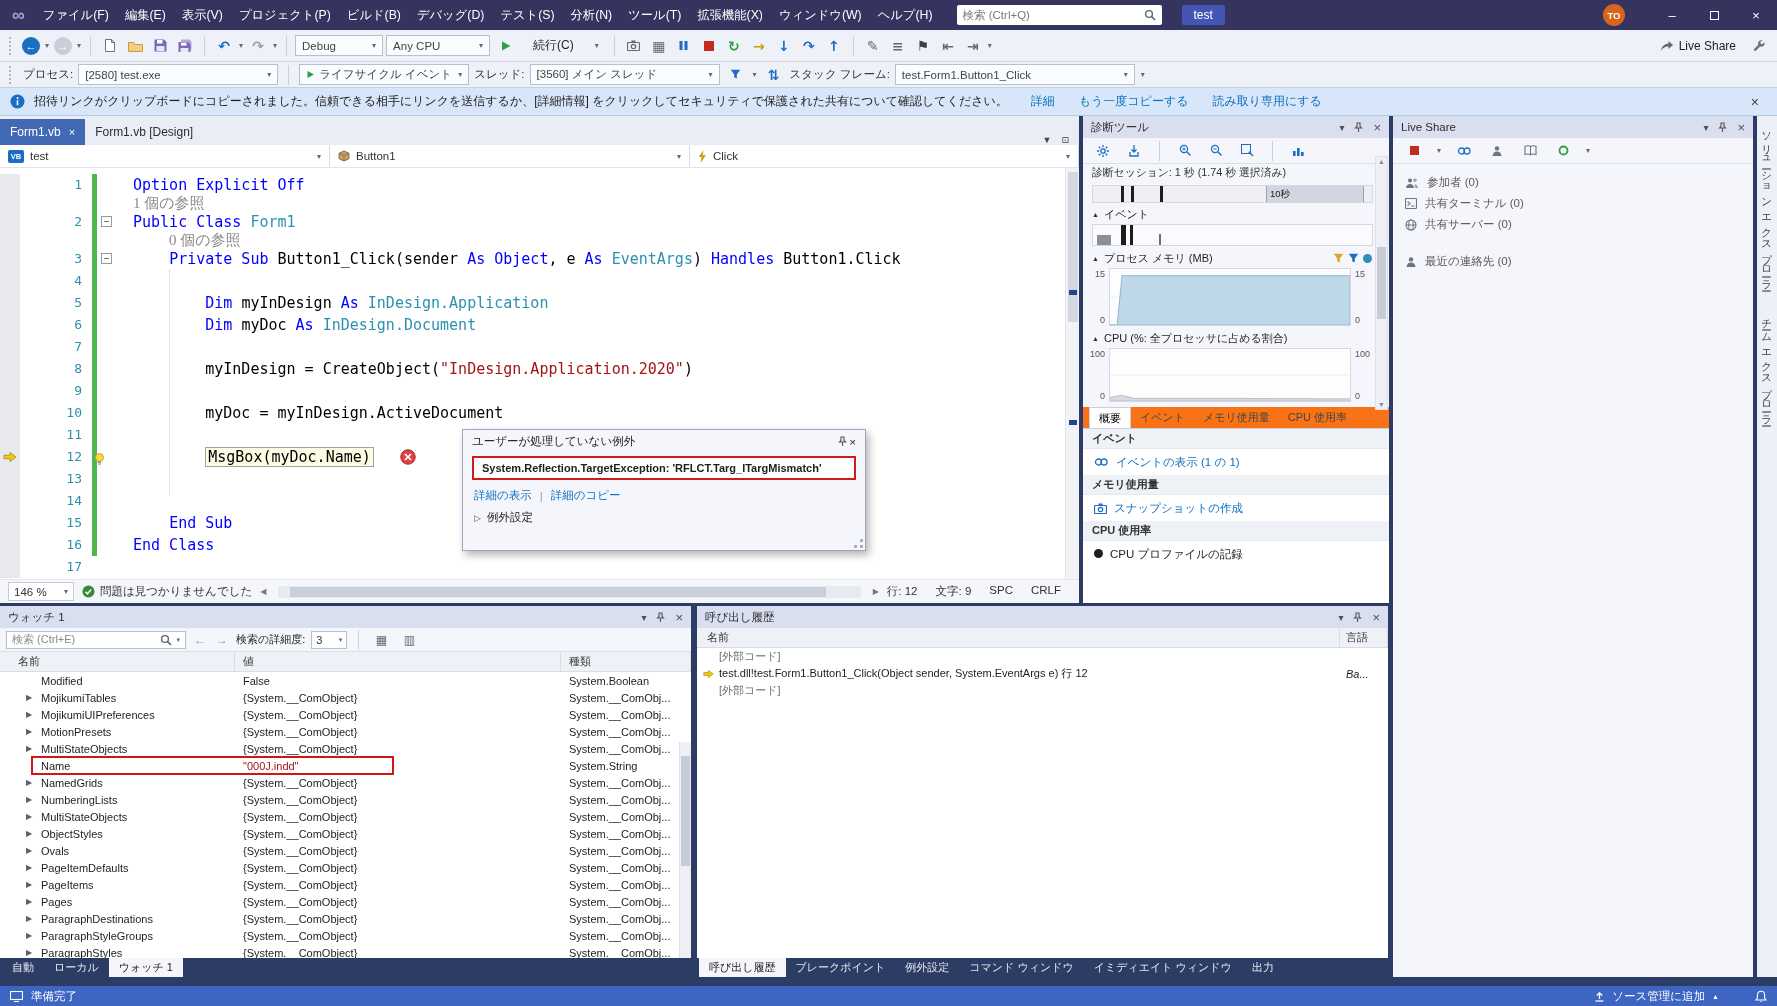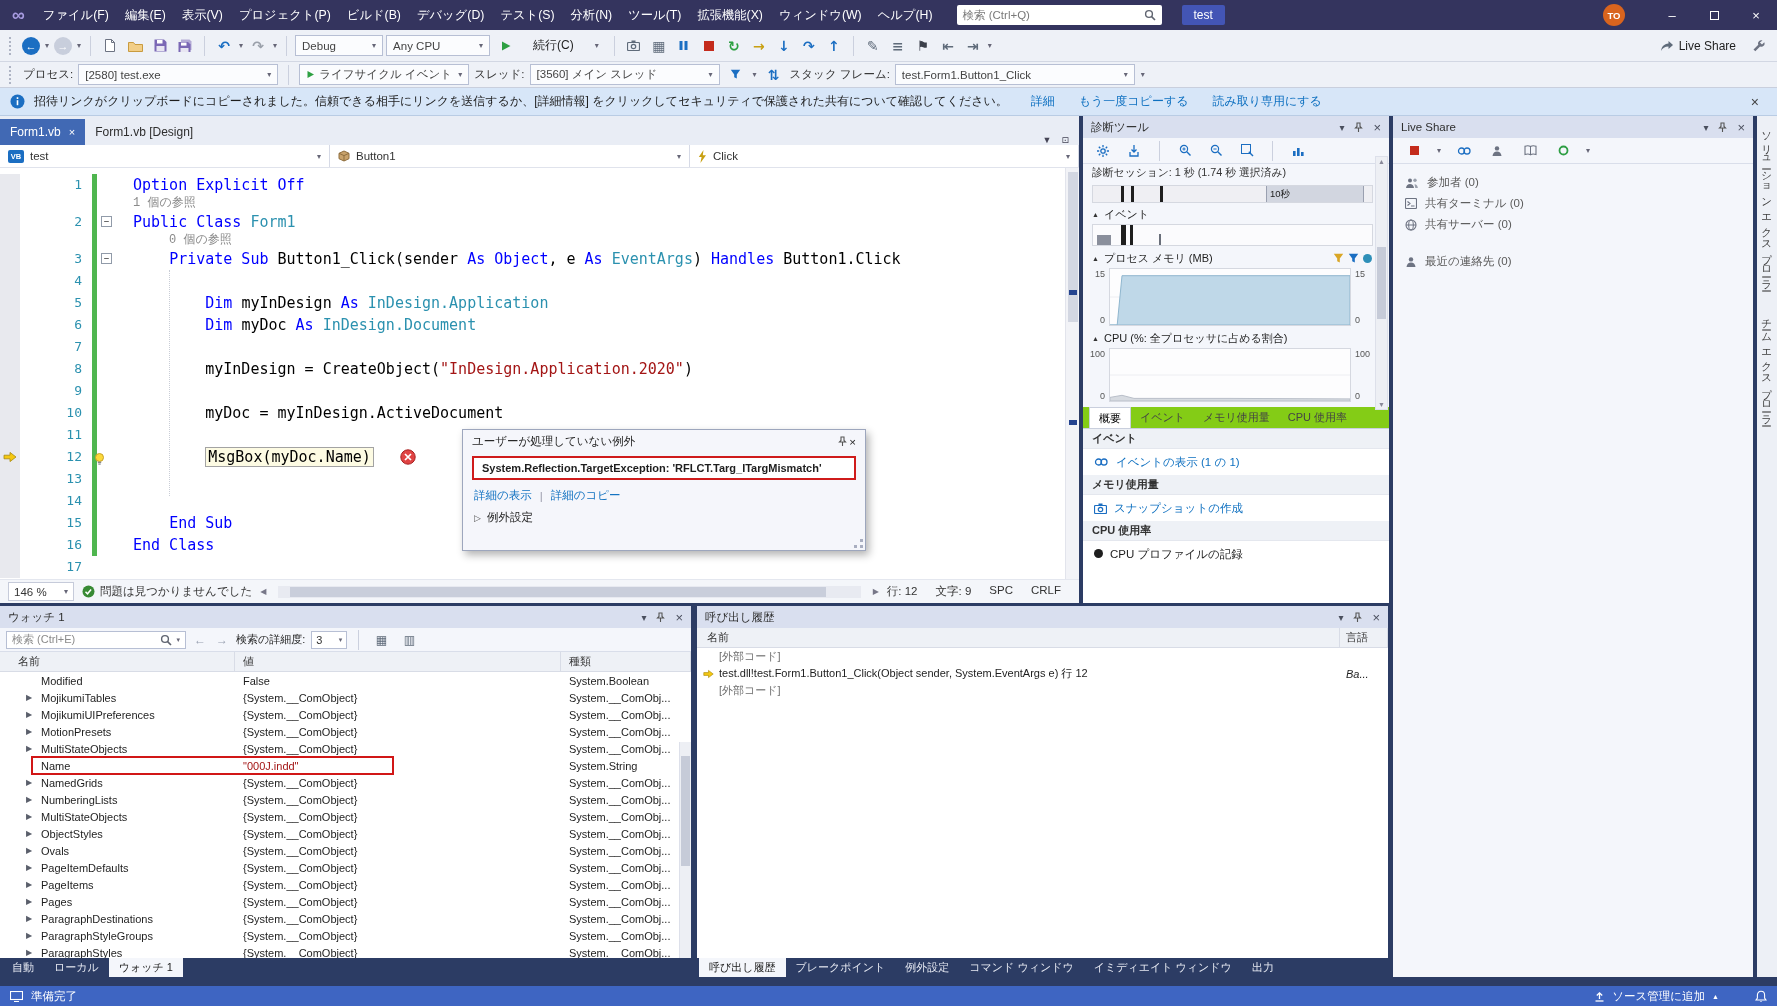--- a/index.html
+++ b/index.html
@@ -49,21 +49,21 @@
 .doc-tab.active{background:#4169B4;color:#fff;}
 .doc-tab .tclose{font-size:11px;}
 #doc-tabs-right{margin-left:auto;display:flex;align-items:center;gap:10px;padding:0 10px;color:#445;font-size:9px;}
 #navbar{height:23px;background:#fff;border-bottom:1px solid #E0E3EC;display:flex;}
 .nav-sec{display:flex;align-items:center;gap:6px;padding:0 8px;border-right:1px solid #D6DAE6;font-size:11.5px;color:#333;}
 .nav-sec .caret{margin-left:auto;font-size:8px;color:#667;}
 .vbchip{width:16px;height:13px;background:#1B6EC2;color:#fff;font-size:7.5px;font-weight:bold;display:flex;align-items:center;justify-content:center;border-radius:2px;}
 #code-wrap{flex:1;position:relative;overflow:hidden;background:#fff;}
 #code-scroll{position:absolute;left:0;top:0;right:14px;bottom:0;padding-top:6px;}
 .crow{display:flex;height:22px;line-height:22px;font-family:"DejaVu Sans Mono","Liberation Mono",monospace;font-size:15px;white-space:pre;position:relative;}
-.lrow{display:flex;height:15px;line-height:15px;font-family:Liberation Mono, monospace;font-size:12px;color:#8A8A8A;white-space:pre;justify-content:space-between;}
+.lrow{display:flex;height:15px;line-height:15px;font-family:Liberation Serif, serif;font-size:15px;color:#8A8A8A;white-space:pre;justify-content:space-between;}
 .m-bp{width:20px;flex:none;background:#E8E9EE;position:relative;}
 .m-bp svg{position:absolute;left:3px;top:5px;}
 .lrow .m-bp{height:15px;}
 .m-num{width:72px;flex:none;text-align:right;padding-right:10px;color:#2B91AF;font-size:13px;}
 .m-chg{width:5px;flex:none;}
 .m-chg.changed{background:#4FB64F;}
 .m-fold{width:22px;flex:none;position:relative;}
 .foldbox{position:absolute;left:4px;top:5px;width:11px;height:11px;border:1px solid #919BA9;background:#fff;font-size:9px;line-height:9px;text-align:center;color:#333;}
 .m-code{flex:1;padding-left:14px;color:#000;}
 .tok-k{color:#0000FF;}
@@ -111,21 +111,21 @@
 .diag-sec{height:16px;flex:none;display:flex;align-items:center;gap:5px;padding:0 9px;font-size:11px;color:#1e1e1e;margin-top:2px;}
 .diag-sec .tri{font-size:7px;color:#333;}
 .diag-sec .secicons{margin-left:auto;display:flex;gap:4px;align-items:center;margin-right:8px;}
 .dotteal{width:9px;height:9px;border-radius:50%;background:#2E8FB8;display:inline-block;}
 #diag-events-track{height:22px;flex:none;margin:2px 16px 2px 9px;background:#FBFBFD;border:1px solid #D5D8E0;position:relative;}
 .ev-bar{position:absolute;bottom:0;}
 .chart-row{flex:none;display:flex;margin:2px 16px 2px 4px;gap:2px;}
 .chart-scale{width:20px;display:flex;flex-direction:column;justify-content:space-between;font-size:9px;color:#555;text-align:right;padding:1px 2px;}
 .chart-scale.r{text-align:left;}
 .chartbox{flex:1;height:58px;position:relative;background:#FDFDFE;border:1px solid #D5D8E0;overflow:hidden;}
-#diag-tabs{height:22px;flex:none;display:flex;align-items:flex-end;padding:0 6px;background:#84cc16;border-bottom:1px solid #C9CFDD;margin-top:3px;}
+#diag-tabs{height:22px;flex:none;display:flex;align-items:flex-end;padding:0 6px;background:#f97316;border-bottom:1px solid #C9CFDD;margin-top:3px;}
 .diag-tab{height:21px;display:flex;align-items:center;padding:0 9px;font-size:11px;color:#444;white-space:nowrap;}
 .diag-tab.active{background:#fff;border:1px solid #C9CFDD;border-bottom:none;color:#000;}
 #diag-list{flex:1;background:#fff;overflow:hidden;}
 .diag-sec-h{height:20px;background:#EEF1F6;display:flex;align-items:center;padding:0 9px;font-size:11px;font-weight:bold;color:#333;border-bottom:1px solid #E4E7EE;}
 .diag-item{height:26px;display:flex;align-items:center;gap:7px;padding:0 11px;font-size:11.5px;}
 .diag-item .link{color:#0E70C0;}
 .reccircle{width:9px;height:9px;border-radius:50%;background:#1e1e1e;display:inline-block;}
 #diag-vscroll{position:absolute;right:1px;top:40px;width:13px;height:254px;background:#EDEFF4;border:1px solid #DDE0EA;font-size:7px;color:#889;display:flex;flex-direction:column;align-items:center;justify-content:space-between;padding:1px 0;}
 #diag-vscroll .vthumb{width:9px;height:72px;background:#C6CBD8;}
 

